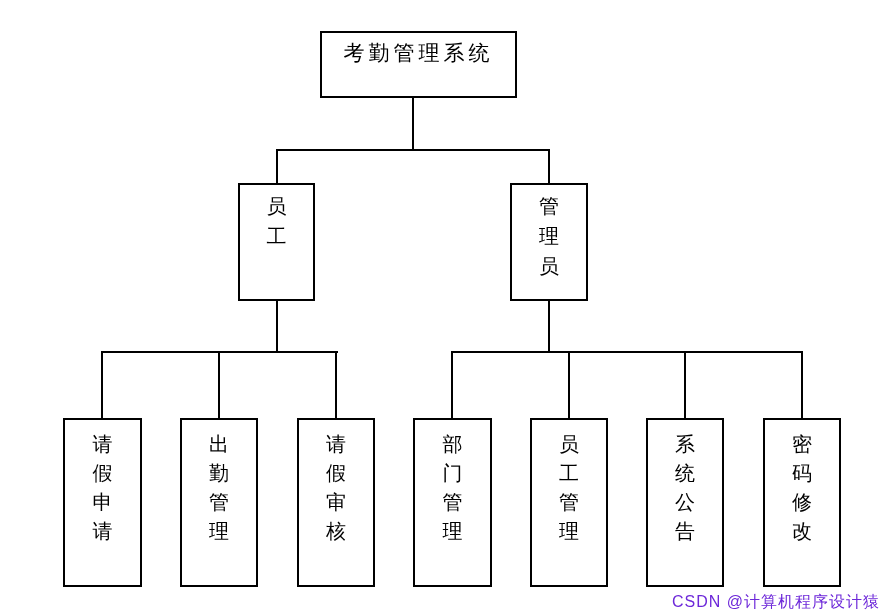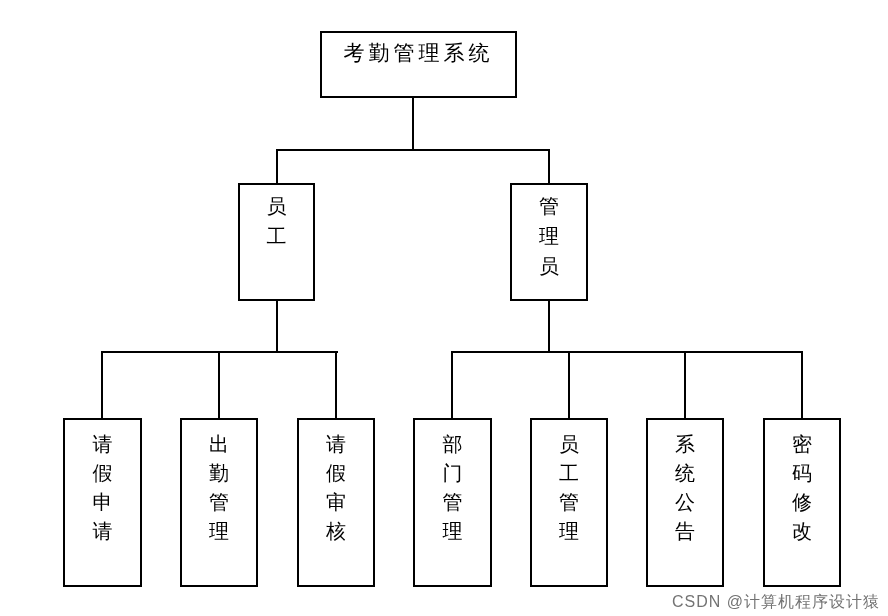--- a/index.html
+++ b/index.html
@@ -42,21 +42,21 @@
   .line {
     position: absolute;
     background: #000000;
   }
   .watermark {
     position: absolute;
     right: 8px;
     bottom: 3px;
     font-family: "Liberation Sans", "DejaVu Sans", sans-serif;
     font-size: 16px;
-    color: #737373;
+    color: #6d28d9;
     letter-spacing: 1px;
     white-space: nowrap;
   }
 
   
   .n-root     { left: 320px; top: 31px;  width: 197px; height: 67px; }
   .n-employee { left: 238px; top: 183px; width: 77px;  height: 118px; }
   .n-admin    { left: 510px; top: 183px; width: 78px;  height: 118px; }
   .n-leaf1    { left: 63px;  top: 418px; width: 79px;  height: 169px; }
   .n-leaf2    { left: 180px; top: 418px; width: 78px;  height: 169px; }

